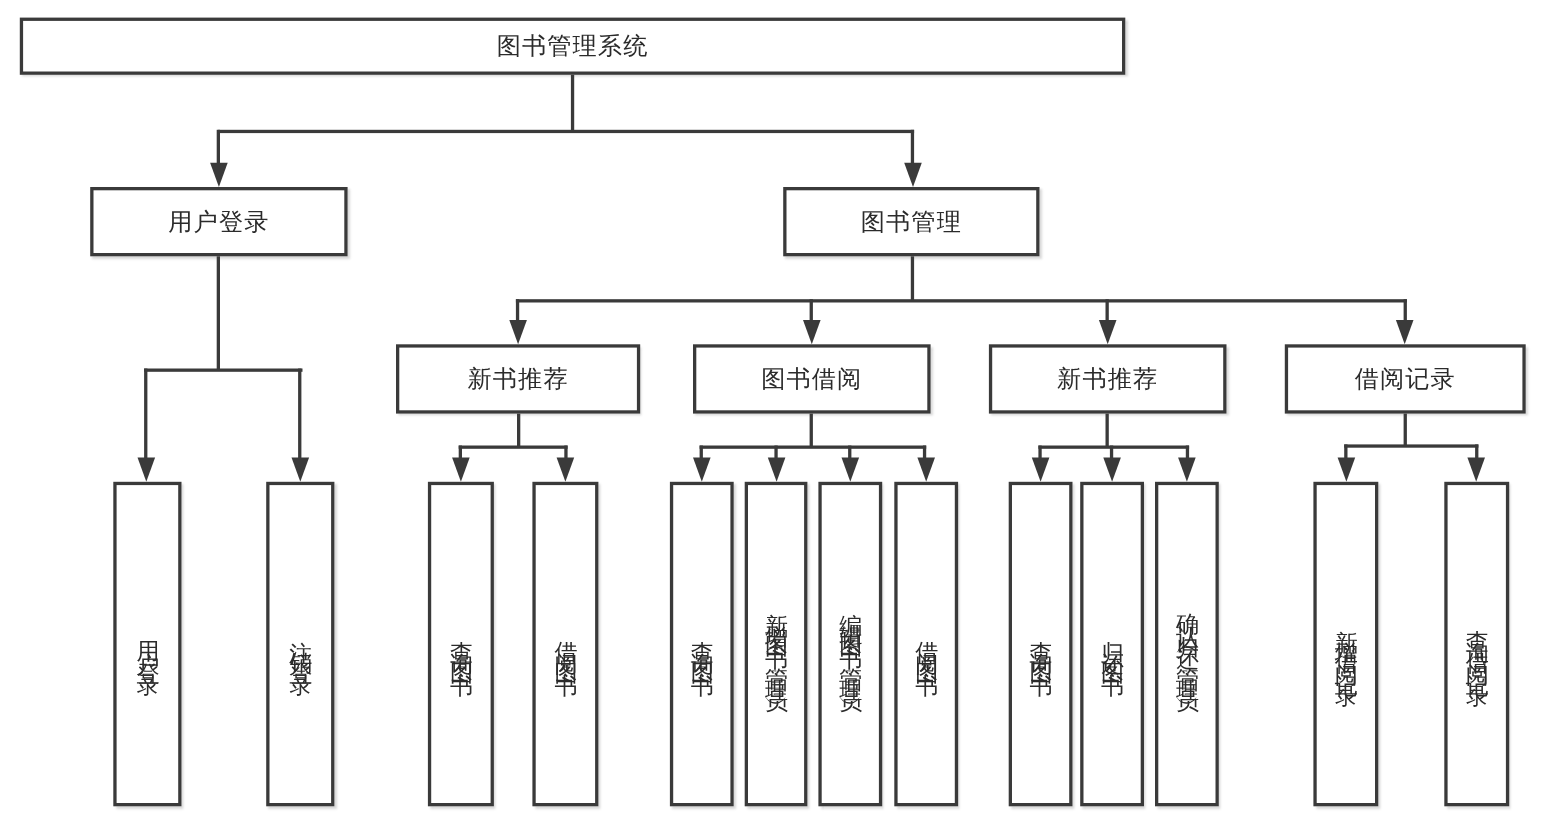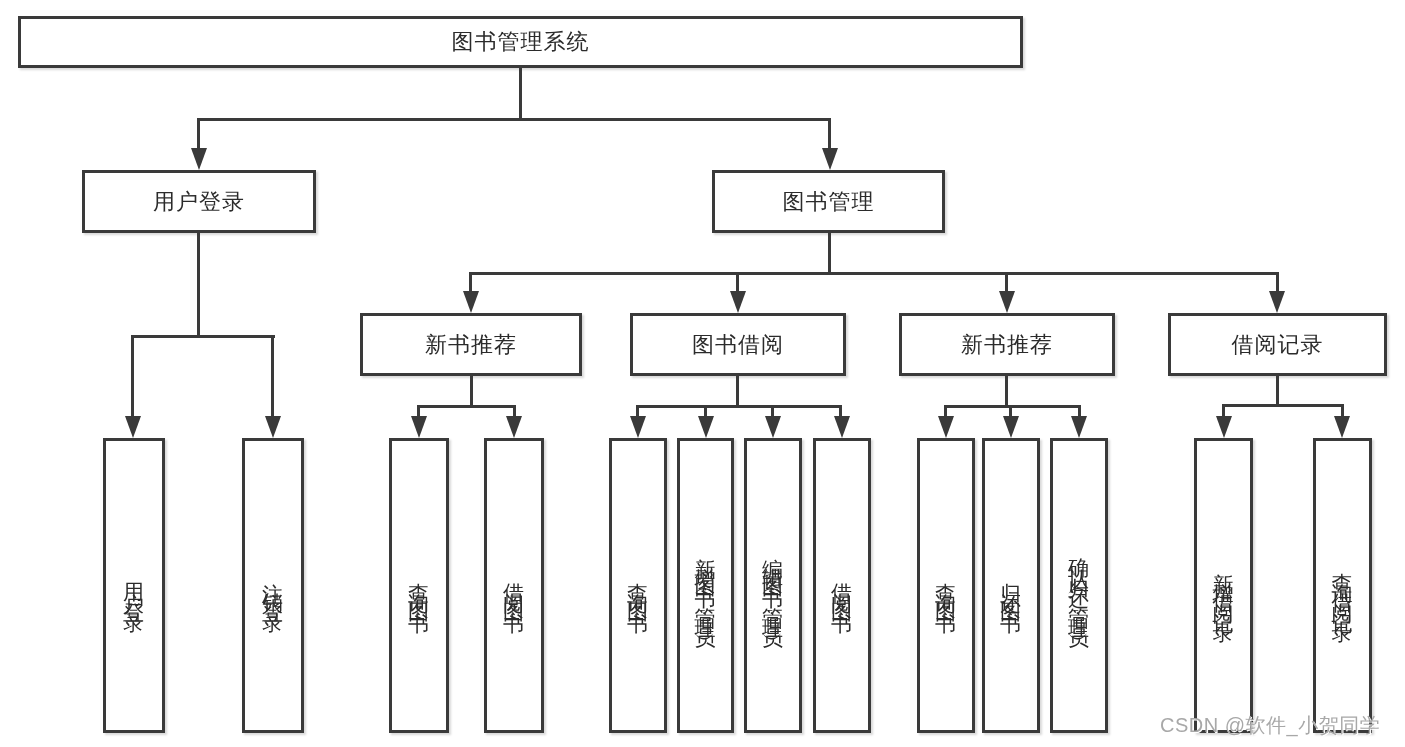--- a/index.html
+++ b/index.html
@@ -181,15 +181,14 @@
     <span class="vlabel">确认归还（管理员）</span>
   </div>
 
   <div class="box leaf" style="left:1194px;top:438px;width:59px;height:295px;">
     <span class="vlabel">新增借阅记录</span>
   </div>
   <div class="box leaf" style="left:1313px;top:438px;width:59px;height:295px;">
     <span class="vlabel">查询借阅记录</span>
   </div>
 
-  <div class="watermark">CSDN @软件_小贺同学</div>
 
 </div>
 
 </body></html>

